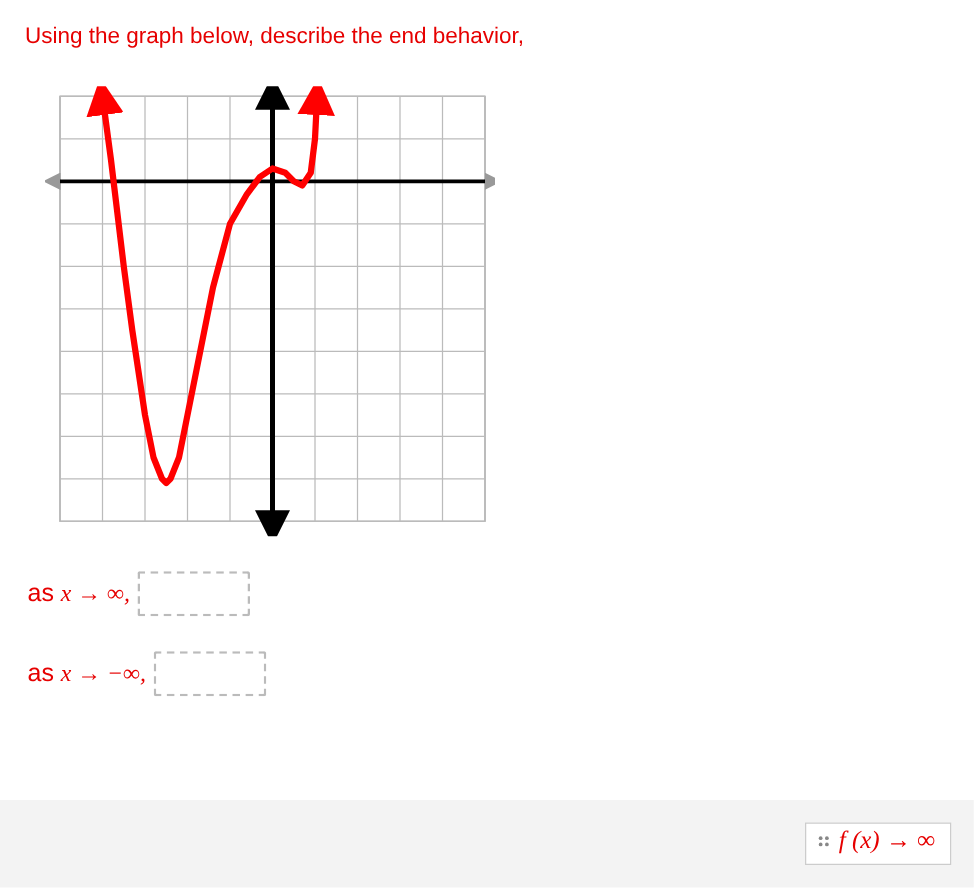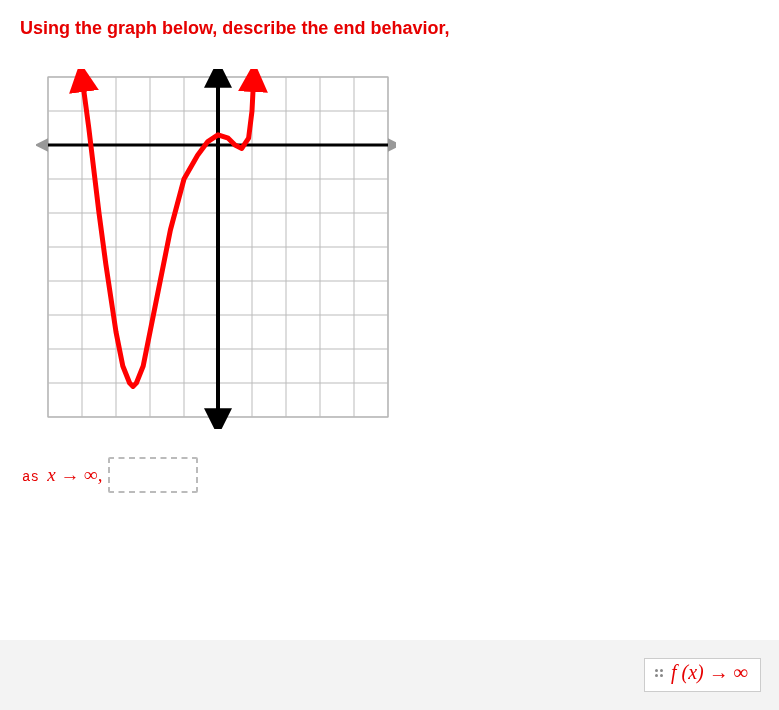--- a/index.html
+++ b/index.html
@@ -9,43 +9,43 @@
     width: 779px;
     height: 710px;
     position: relative;
   }
   .container {
     padding: 18px 20px;
   }
   .prompt {
     color: #e60000;
     font-size: 18px;
-    font-weight: 700;
+    font-weight: 400;
     margin-bottom: 30px;
   }
   .chart-wrap {
     margin-left: 16px;
     margin-bottom: 28px;
   }
   .answer-row {
     display: flex;
     align-items: center;
     margin-bottom: 28px;
     margin-left: 2px;
   }
   .answer-label {
     color: #e60000;
     font-size: 19px;
     font-family: "Times New Roman", Times, serif;
     margin-right: 6px;
     white-space: nowrap;
   }
   .answer-label .as {
-    font-family: Liberation Mono, monospace;
-    font-size: 14px;
+    font-family: Liberation Sans, sans-serif;
+    font-size: 20px;
     text-align: center;
   }
   .answer-label .x {
     font-style: italic;
     font-family: "Times New Roman", Times, serif;
   }
   .drop-zone {
     width: 90px;
     height: 36px;
     border: 2px dashed #bbb;
@@ -170,20 +170,26 @@
     </svg>
   </div>
 
   <div class="answer-row">
     <span class="answer-label">
       <span class="as">as </span><span class="x">x → ∞,</span>
     </span>
     <div class="drop-zone"></div>
   </div>
 
+  <div class="answer-row">
+    <span class="answer-label">
+      <span class="as">as </span><span class="x">x → −∞,</span>
+    </span>
+    <div class="drop-zone"></div>
+  </div>
 </div>
 
 <div class="tiles-bar">
   <div class="tile">
     <span class="grip">
         <span></span>
         <span></span>
         <span></span>
         <span></span>
       </span>

